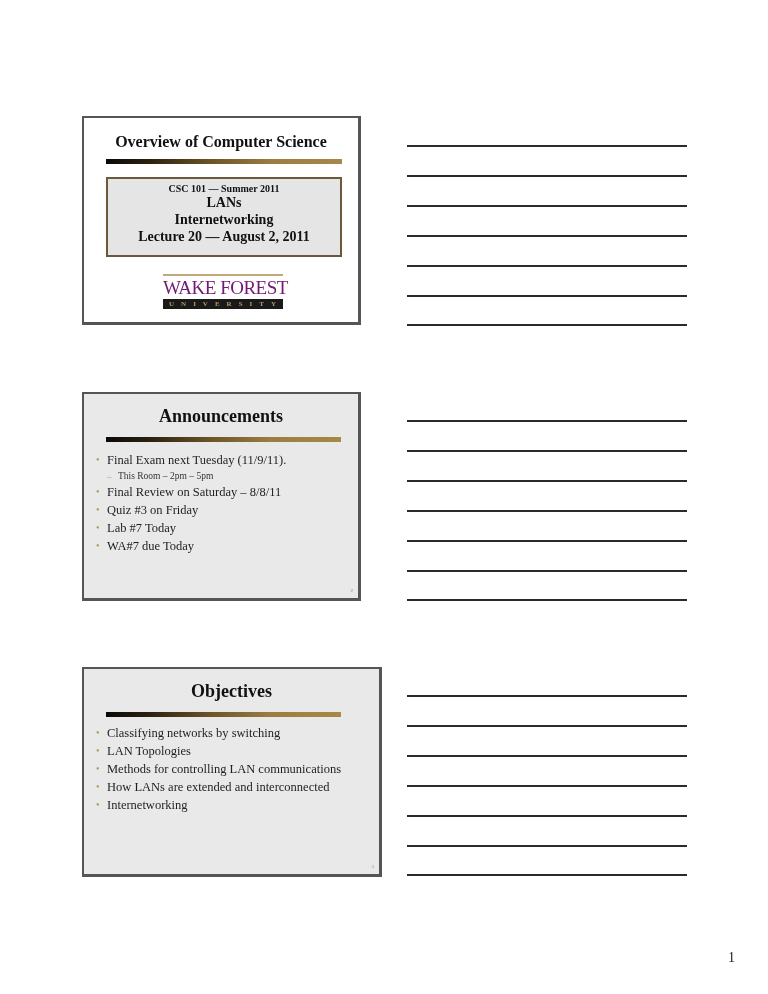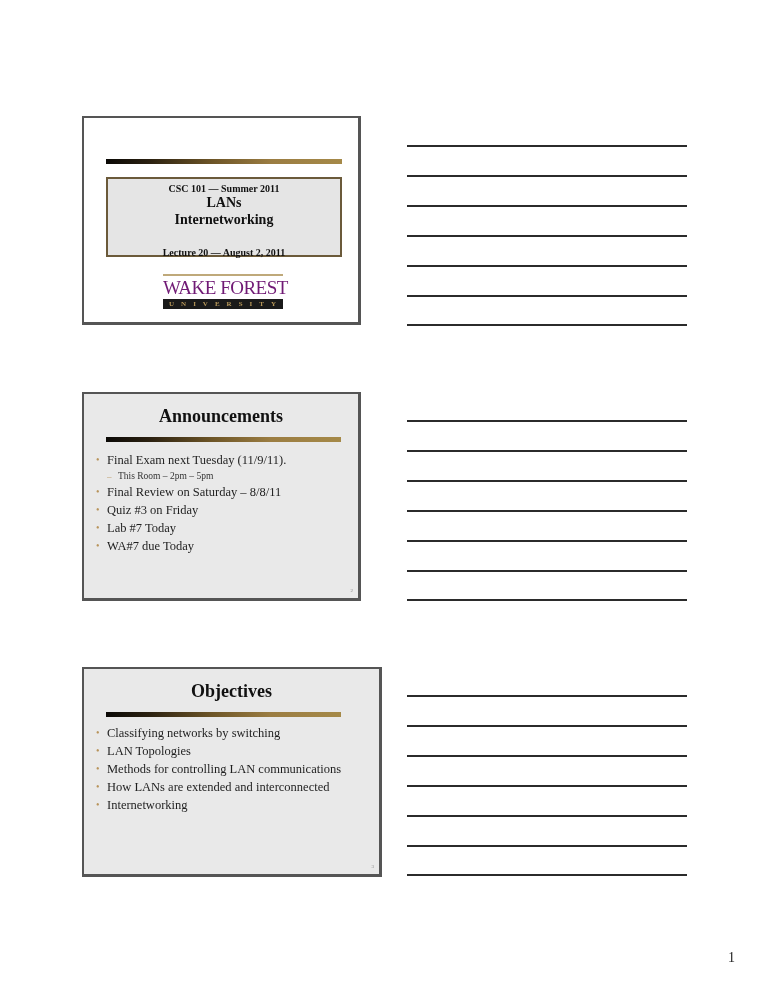--- a/index.html
+++ b/index.html
@@ -33,21 +33,21 @@
   .title-slide .gold-bar { top: 41px; width: 236px; }
   .content-slide .gold-bar { top: 43px; }
 
   .info-box {
     position: absolute; left: 22px; top: 59px; width: 232px; height: 76px;
     border: 2px solid #6b5a3a; background: #e5e5e5;
     text-align: center;
   }
   .info-box .course { font-weight: bold; font-size: 10px; margin-top: 4px; }
   .info-box .topic { font-weight: bold; font-size: 14px; line-height: 17px; }
-  .info-box .lecture { font-weight: bold; font-size: 10px; margin-top: 19px; }
+  .info-box .lecture { font-weight: bold; font-size: 14px; margin-top: 1px; }
 
   .logo { position: absolute; left: 79px; top: 156px; width: 120px; }
   .logo .logo-rule { height: 2px; background: #bfa97a; margin: 0 0 2px 0; }
   .logo .logo-wordmark {
     font-family: "Liberation Serif", serif; font-size: 19px; letter-spacing: -0.5px;
     color: #701a75; line-height: 19px; text-align: center; white-space: nowrap;
   }
   .logo .logo-bar {
     margin-top: 2px; height: 10px; background: #1a1a1a; color: #b8985a;
     font-size: 7px; font-weight: bold; letter-spacing: 7px; text-align: center; line-height: 10px;
@@ -65,20 +65,21 @@
 
   .notes { position: absolute; left: 407px; width: 280px; }
   .notes .rule { position: absolute; left: 0; width: 280px; height: 2px; background: #2b2b2b; }
 
   .sheet-page-num { position: absolute; left: 728px; top: 950px; font-size: 14px; color: #222; font-family: "Liberation Serif", serif; }
 </style>
 </head>
 <body>
 
 <div class="slide title-slide" id="slide-1">
+  <div class="slide-title">Overview of Computer Science</div>
   <div class="gold-bar"></div>
   <div class="info-box">
     <div class="course">CSC 101 — Summer 2011</div>
     <div class="topic">LANs</div>
     <div class="topic" style="margin-top:0">Internetworking</div>
     <div class="lecture">Lecture 20 — August 2, 2011</div>
   </div>
   <div class="logo">
     <div class="logo-rule"></div>
     <div class="logo-wordmark">WAKE FOREST</div>

